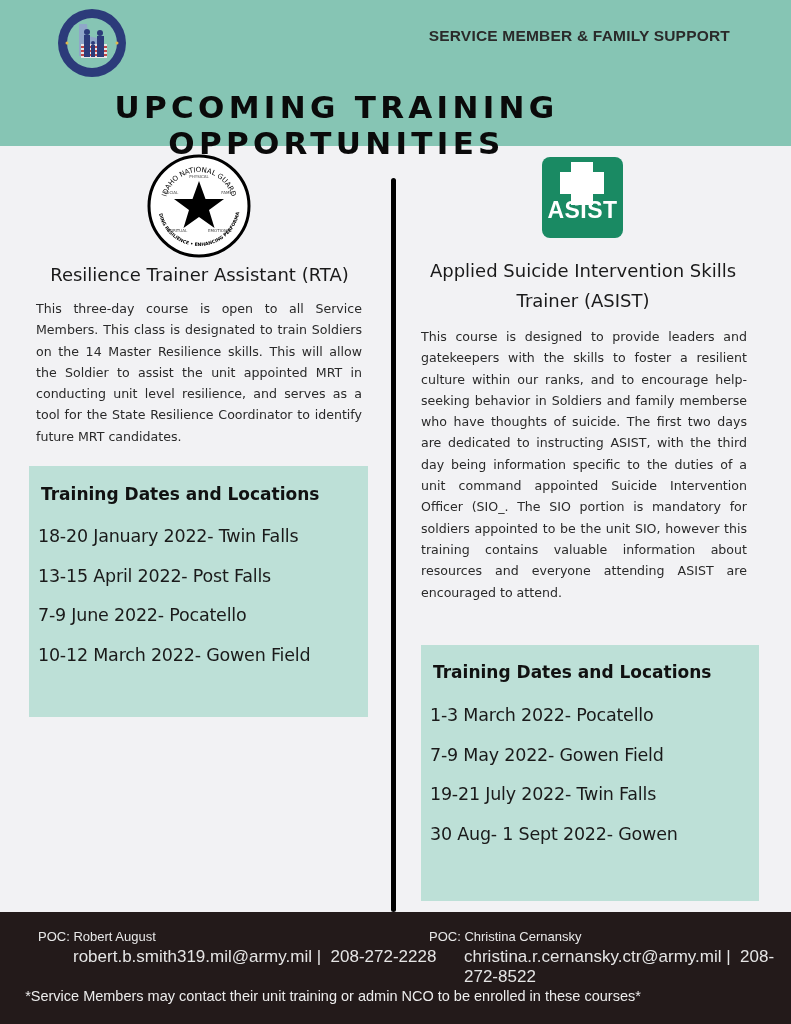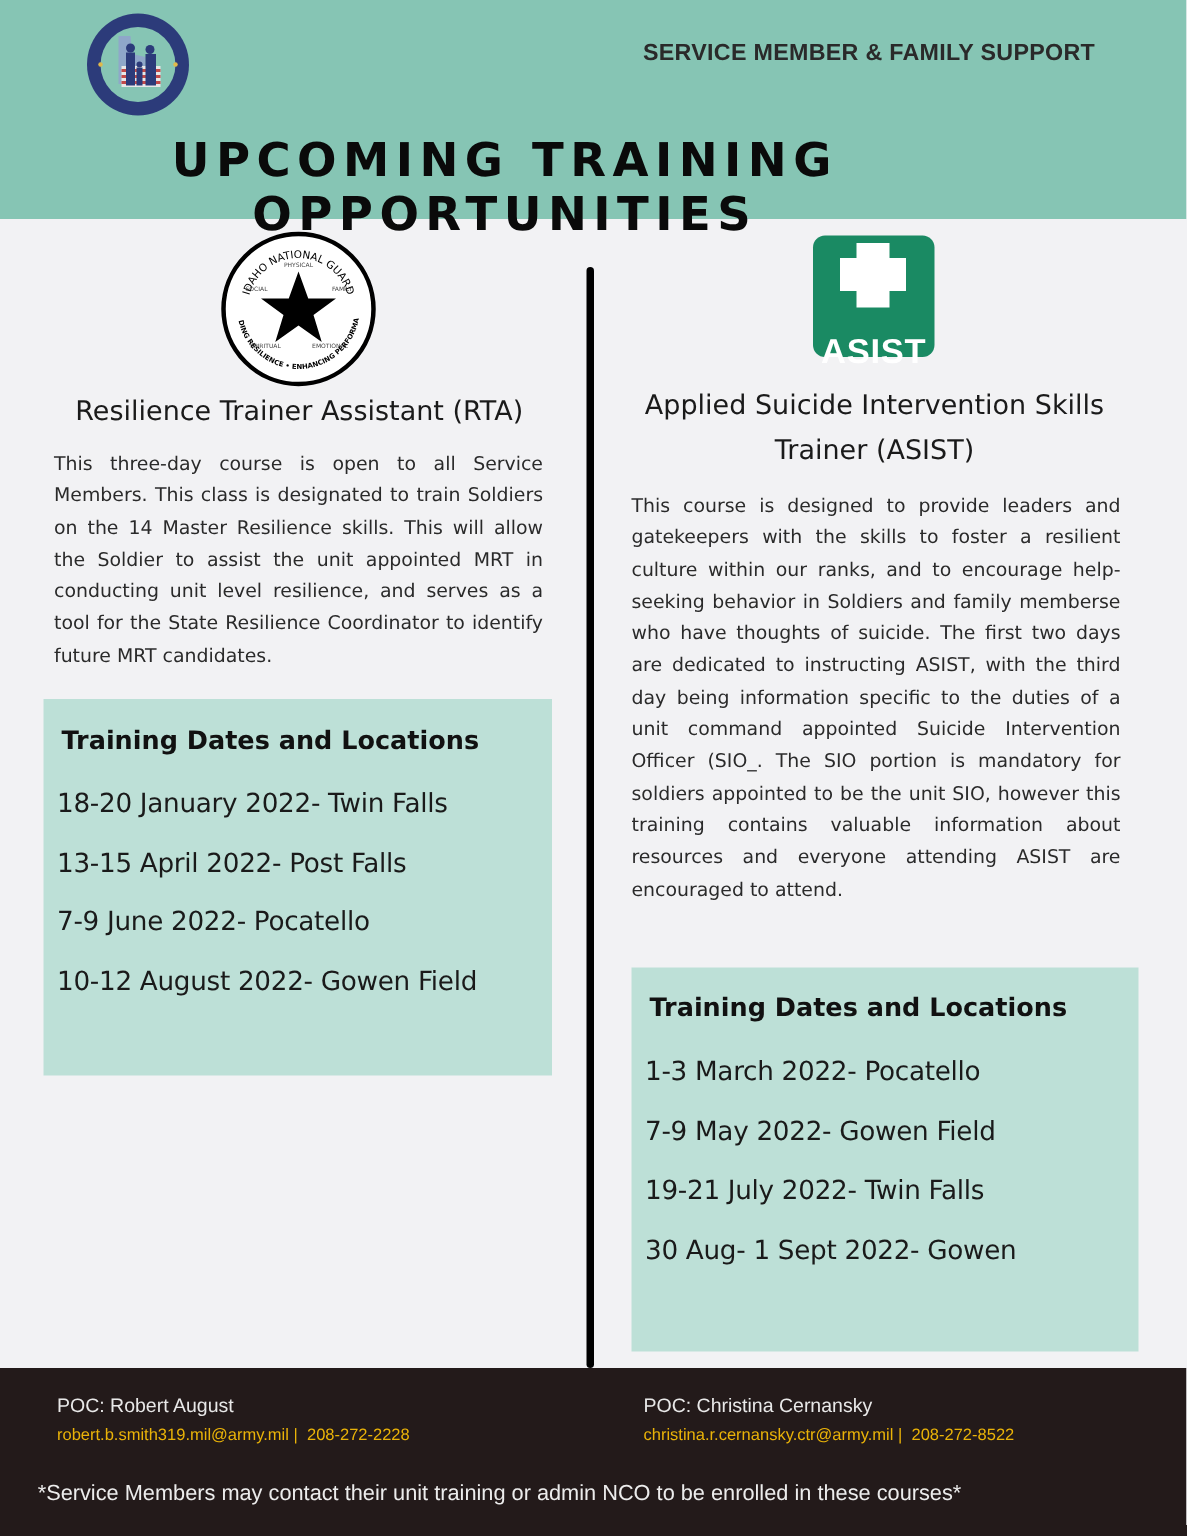--- a/index.html
+++ b/index.html
@@ -12,21 +12,21 @@
   .org-subtitle { position: absolute; left: 150px; top: 49px; width: 490px; text-align: center; font-family: "Liberation Sans", sans-serif; font-weight: bold; font-size: 11.5px; color: #2a2a2a; letter-spacing: 0.1px; }
   .main-title { position: absolute; left: 0; top: 89px; width: 673px; text-align: center; font-family: "DejaVu Sans", sans-serif; font-weight: bold; font-size: 31px; color: #0a0a0a; letter-spacing: 4.3px; }
 
   .divider { position: absolute; left: 391px; top: 178px; width: 5px; height: 734px; background: #000; border-radius: 3px; }
   .divider-foot { position: absolute; left: 393px; top: 912px; width: 5px; height: 60px; background: #b9ddd3; border-radius: 3px; }
 
   .rta-badge { position: absolute; left: 147px; top: 154px; width: 104px; height: 104px; }
   .asist-logo { position: absolute; left: 542px; top: 157px; width: 81px; height: 81px; background: #1a8a63; border-radius: 8px; }
   .asist-cross-v { position: absolute; left: 29px; top: 5px; width: 22px; height: 43px; background: #fff; }
   .asist-cross-h { position: absolute; left: 18px; top: 15px; width: 44px; height: 22px; background: #fff; }
-  .asist-text { position: absolute; left: 0; top: 64px; width: 81px; text-align: center; color: #fff; font-family: "Liberation Sans", sans-serif; font-weight: bold; font-size: 23px; letter-spacing: 0.5px; }
+  .asist-text { position: absolute; left: 0; top: 40px; width: 81px; text-align: center; color: #fff; font-family: "Liberation Sans", sans-serif; font-weight: bold; font-size: 23px; letter-spacing: 0.5px; }
 
   .course-title { position: absolute; font-family: "DejaVu Sans", sans-serif; font-size: 18px; color: #1a1a1a; text-align: center; line-height: 28px; }
   .rta-title { left: 22px; top: 261px; width: 355px; }
   .asist-title { left: 408px; top: 256px; width: 350px; line-height: 30px; }
 
   .desc { position: absolute; font-family: "DejaVu Sans", sans-serif; font-size: 12.6px; line-height: 21.3px; color: #2a2a2a; text-align: justify; text-align-last: left; }
   .rta-desc { left: 36px; top: 298px; width: 326px; }
   .asist-desc { left: 421px; top: 326px; width: 326px; }
 
   .dates-box { position: absolute; background: #bde0d7; }
@@ -36,21 +36,21 @@
   .rta-box .dates-heading { left: 12px; top: 18px; }
   .asist-box .dates-heading { left: 12px; top: 17px; }
   .dates-list { position: absolute; list-style: none; }
   .rta-box .dates-list { left: 9px; top: 60px; }
   .asist-box .dates-list { left: 9px; top: 60px; }
   .dates-list li { font-family: "DejaVu Sans", sans-serif; font-size: 17.5px; color: #1a1a1a; height: 39.5px; white-space: nowrap; letter-spacing: -0.2px; }
 
   .footer { position: absolute; left: 0; top: 912px; width: 791px; height: 112px; background: #231a1a; }
   .poc { position: absolute; font-family: "Liberation Sans", sans-serif; color: #e8e8e8; }
   .poc-name { font-size: 13px; line-height: 20px; }
-  .poc-contact { font-size: 11px; line-height: 20px; color: #eab308; }
+  .poc-contact { font-size: 17px; line-height: 20px; color: #e5e5e5; margin-left: 35px; }
   .poc-left { left: 38px; top: 15px; }
   .poc-right { left: 429px; top: 15px; }
   .footer-note { position: absolute; left: 0; top: 76px; width: 666px; text-align: center; font-family: "Liberation Sans", sans-serif; font-size: 14.5px; color: #ececec; }
 </style>
 </head>
 <body>
 
 <div class="header">
   <div class="logo">
     <svg width="70" height="70" viewBox="0 0 70 70">
@@ -96,21 +96,21 @@
 </div>
 <div class="course-title rta-title">Resilience Trainer Assistant (RTA)</div>
 <p class="desc rta-desc">This three-day course is open to all Service Members. This class is designated to train Soldiers on the 14 Master Resilience skills. This will allow the Soldier to assist the unit appointed MRT in conducting unit level resilience, and serves as a tool for the State Resilience Coordinator to identify future MRT candidates.</p>
 
 <div class="dates-box rta-box">
   <div class="dates-heading">Training Dates and Locations</div>
   <ul class="dates-list">
     <li>18-20 January 2022- Twin Falls</li>
     <li>13-15 April 2022- Post Falls</li>
     <li>7-9 June 2022- Pocatello</li>
-    <li>10-12 August 2022- Gowen Field</li>
+    <li>10-12 March 2022- Gowen Field</li>
   </ul>
 </div>
 
 <div class="asist-logo">
   <div class="asist-cross-v"></div>
   <div class="asist-cross-h"></div>
   <div class="asist-text">ASIST</div>
 </div>
 <div class="course-title asist-title">Applied Suicide Intervention Skills Trainer (ASIST)</div>
 <p class="desc asist-desc">This course is designed to provide leaders and gatekeepers with the skills to foster a resilient culture within our ranks, and to encourage help-seeking behavior in Soldiers and family memberse who have thoughts of suicide. The first two days are dedicated to instructing ASIST, with the third day being information specific to the duties of a unit command appointed Suicide Intervention Officer (SIO_. The SIO portion is mandatory for soldiers appointed to be the unit SIO, however this training contains valuable information about resources and everyone attending ASIST are encouraged to attend.</p>

